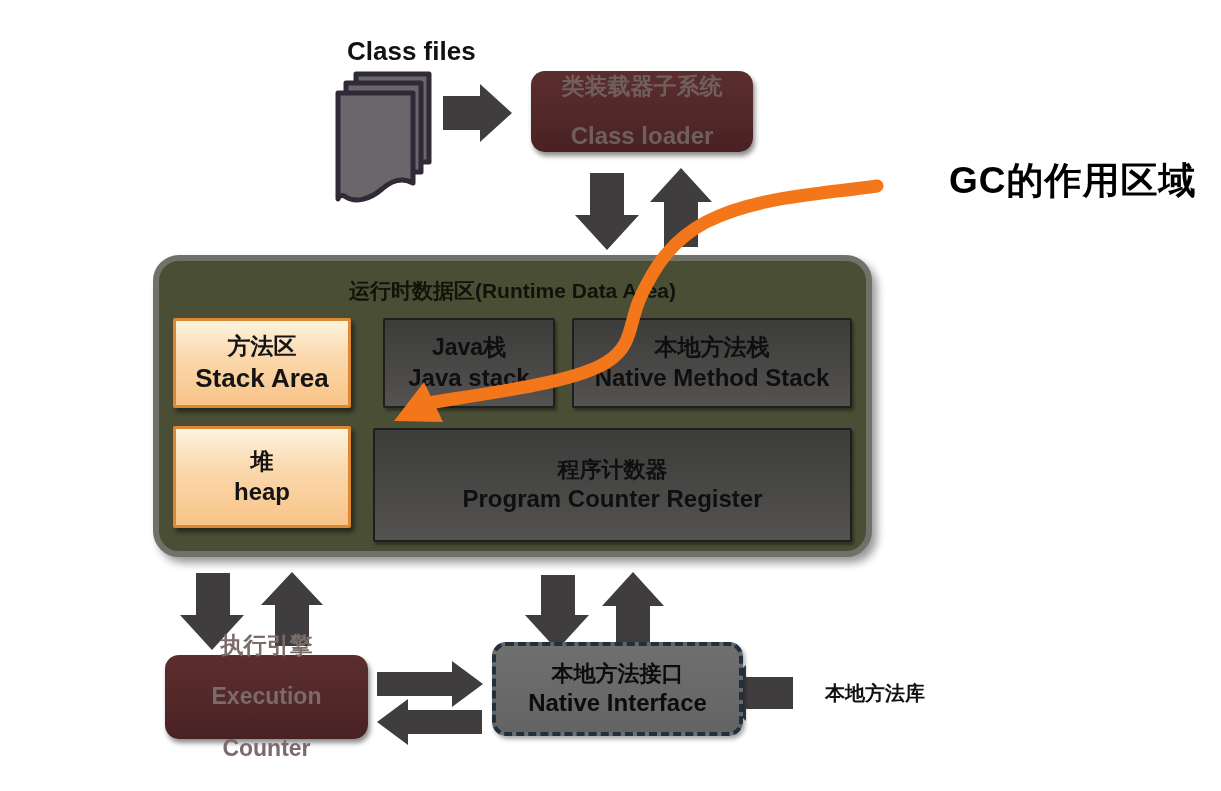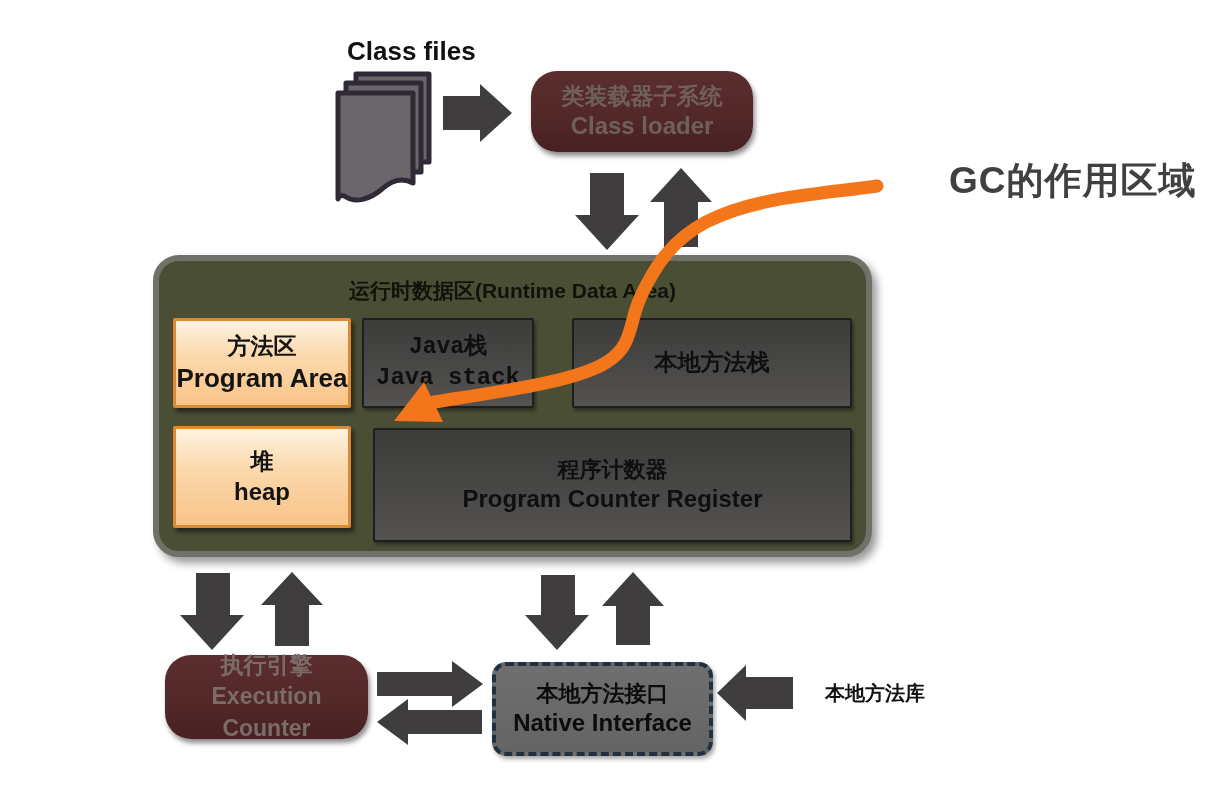--- a/index.html
+++ b/index.html
@@ -7,22 +7,23 @@
     position:relative;width:1221px;height:791px;background:#ffffff;overflow:hidden;
     font-family:"Liberation Sans","DejaVu Sans",sans-serif;
   }
   .layer{position:absolute;left:0;top:0;width:1221px;height:791px;pointer-events:none;}
   .node{
     position:absolute;display:flex;flex-direction:column;align-items:center;justify-content:center;
     text-align:center;font-weight:600;box-sizing:border-box;
   }
   .maroon{
     background:linear-gradient(180deg,#5b2d2e 0%,#532829 55%,#482122 100%);
-    border-radius:26px;color:#70605d;
+    border-radius:14px;color:#70605d;
     box-shadow:2px 4px 5px rgba(0,0,0,0.45);
+    gap:20px;
   }
   .runtime{
     background:#4a4e35;
     border:6px solid #70726a;border-radius:26px;
     box-shadow:5px 6px 9px rgba(0,0,0,0.40);
   }
   .runtime-title{
     position:absolute;left:0;right:0;top:16px;text-align:center;
     font-size:21px;font-weight:600;color:#10130a;
   }
@@ -40,21 +41,21 @@
     background:linear-gradient(180deg,#6f6f6f 0%,#646464 100%);
     border:4px dashed #20303e;border-radius:14px;color:#0c0c0c;
     box-shadow:2px 3px 4px rgba(0,0,0,0.35);
   }
   .zh{font-size:23px;line-height:1.3;}
   .en{font-size:24px;line-height:1.25;text-align:center;}
   .lbl{position:absolute;color:#111111;font-weight:600;margin-left:19px;}
   .lbl-classfiles{left:328px;top:36px;font-size:26px;}
   .lbl-nativelib{left:806px;top:680px;font-size:20px;}
   .lbl-gc{
-    left:930px;top:156px;font-size:37px;font-weight:600;color:#404040;letter-spacing:1px;text-align:right;
+    left:930px;top:156px;font-size:37px;font-weight:600;color:#000000;letter-spacing:1px;text-align:right;
   }
   .eng-line{font-size:23px;line-height:1.35;}
 </style>
 </head>
 <body>
 
 <div class="stage">
 
   <svg class="layer" viewBox="0 0 1221 791" xmlns="http://www.w3.org/2000/svg">
     <g fill="#3f3d3e">
@@ -83,49 +84,50 @@
     <div class="zh">类装载器子系统</div>
     <div class="en">Class loader</div>
   </div>
 
   <div class="node runtime" style="left:153px;top:255px;width:719px;height:302px;">
     <div class="runtime-title">运行时数据区(Runtime Data Area)</div>
   </div>
 
   <div class="node orangebox" style="left:173px;top:318px;width:178px;height:90px;border-radius:2px;">
     <div class="zh">方法区</div>
-    <div class="en" style="font-size:26px;">Program Area</div>
+    <div class="en" style="font-size:26px;">Stack Area</div>
   </div>
 
-  <div class="node graybox" style="left:362px;top:318px;width:172px;height:90px;border-radius:2px;font-family:Liberation Mono, monospace;">
+  <div class="node graybox" style="left:383px;top:318px;width:172px;height:90px;border-radius:2px;">
     <div class="zh">Java栈</div>
     <div class="en">Java stack</div>
   </div>
 
   <div class="node graybox" style="left:572px;top:318px;width:280px;height:90px;border-radius:2px;">
     <div class="zh">本地方法栈</div>
+    <div class="en">Native Method Stack</div>
   </div>
 
   <div class="node orangebox" style="left:173px;top:426px;width:178px;height:102px;border-radius:2px;">
     <div class="zh">堆</div>
     <div class="en">heap</div>
   </div>
 
   <div class="node graybox" style="left:373px;top:428px;width:479px;height:114px;border-radius:2px;">
     <div class="zh" style="font-size:22px;">程序计数器</div>
     <div class="en">Program Counter Register</div>
   </div>
 
   <div class="node maroon" style="left:165px;top:655px;width:203px;height:84px;color:#7b6b69;">
     <div class="eng-line">执行引擎</div>
     <div class="eng-line">Execution</div>
     <div class="eng-line">Counter</div>
   </div>
 
-  <div class="node dashedbox" style="left:492px;top:662px;width:221px;height:94px;">
+  <div class="node dashedbox" style="left:492px;top:642px;width:251px;height:94px;">
     <div class="zh" style="font-size:22px;">本地方法接口</div>
     <div class="en">Native Interface</div>
   </div>
 
   <svg class="layer" viewBox="0 0 1221 791" xmlns="http://www.w3.org/2000/svg" style="z-index:5;">
     <path d="M 877 186 C 823 194 757 196 706 222 C 672 240 655 266 641 296 C 628 324 634 345 607 362 C 577 381 510 390 434 402" fill="none" stroke="#f4761b" stroke-width="13" stroke-linecap="round"></path>
     <polygon points="394,421 424,382 443,422" fill="#f4761b"></polygon>
   </svg>
 
   <div class="lbl lbl-classfiles">Class files</div>

